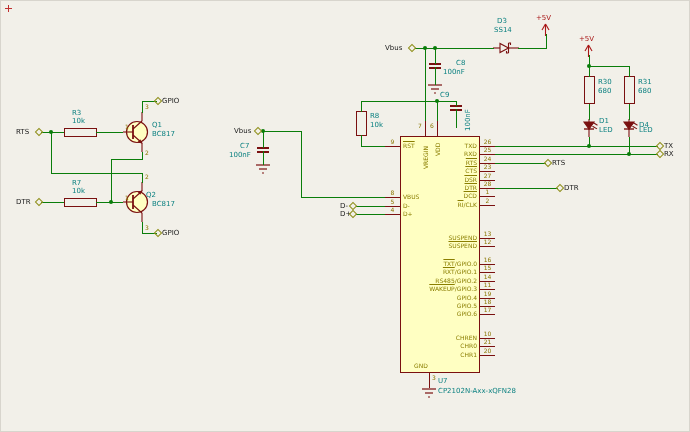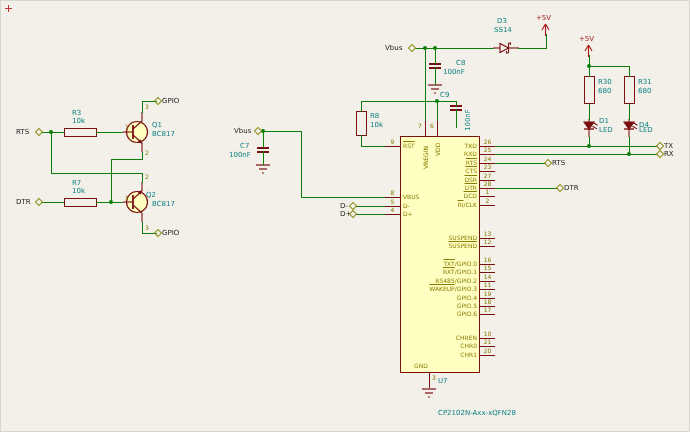--- a/index.html
+++ b/index.html
@@ -33,21 +33,21 @@
 
 <div id="canvas">
 
   <div class="part" style="left:4px;top:4px;width:7px;height:7px">
     <div style="position:absolute;left:0;top:3px;width:7px;height:1px;background:#c03030"></div>
     <div style="position:absolute;left:3px;top:0;width:1px;height:7px;background:#c03030"></div>
   </div>
 
   <div class="icbody"></div>
   <div class="tv" style="left:437px;top:376px">U7</div>
-  <div class="tv" style="left:437px;top:408px">CP2102N-Axx-xQFN28</div>
+  <div class="tv" style="left:437px;top:386px">CP2102N-Axx-xQFN28</div>
 
   <svg class="part" style="left:122px;top:111px" width="28" height="40" viewBox="0 0 28 40">
     <circle cx="14" cy="20" r="10.5" fill="#ffffc2" stroke="#7a1010" stroke-width="1.2"></circle>
     <g stroke="#7a1010" stroke-width="1.1" fill="none">
       <line x1="0" y1="20" x2="10" y2="20"></line>
       <line x1="10" y1="13" x2="10" y2="27" stroke-width="1.8"></line>
       <line x1="10" y1="17" x2="19" y2="9"></line>
       <line x1="19" y1="9" x2="19" y2="0"></line>
       <line x1="10" y1="23" x2="19" y2="31"></line>
       <line x1="19" y1="31" x2="19" y2="40"></line>

